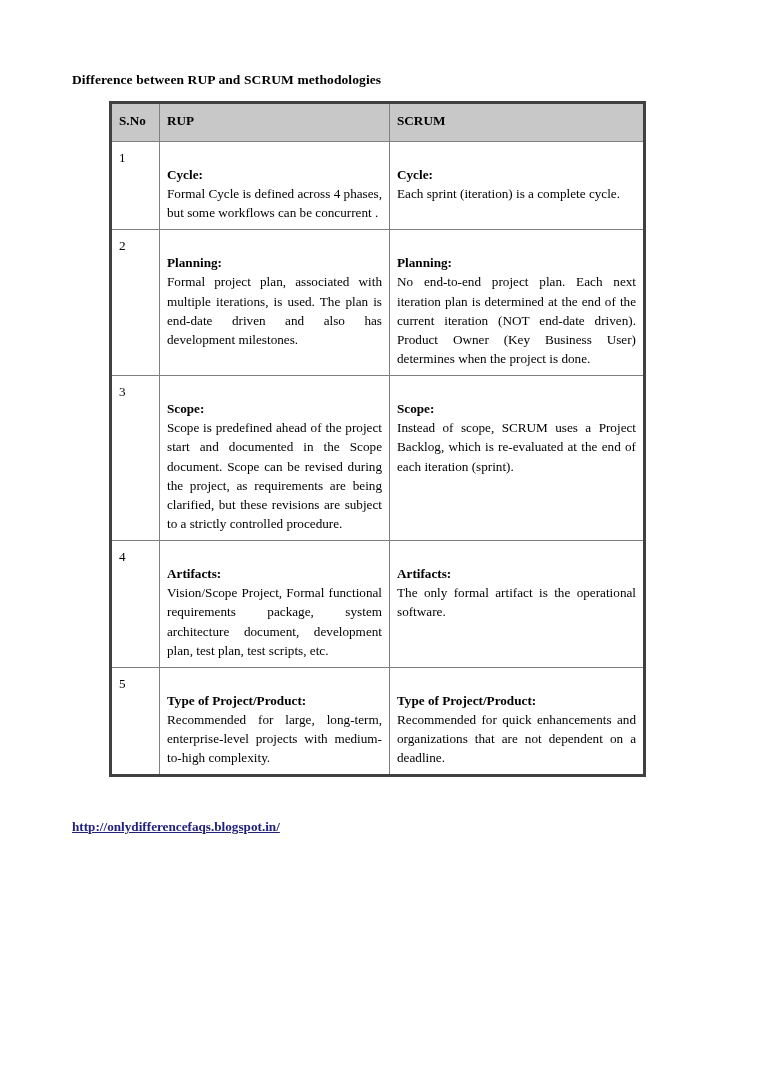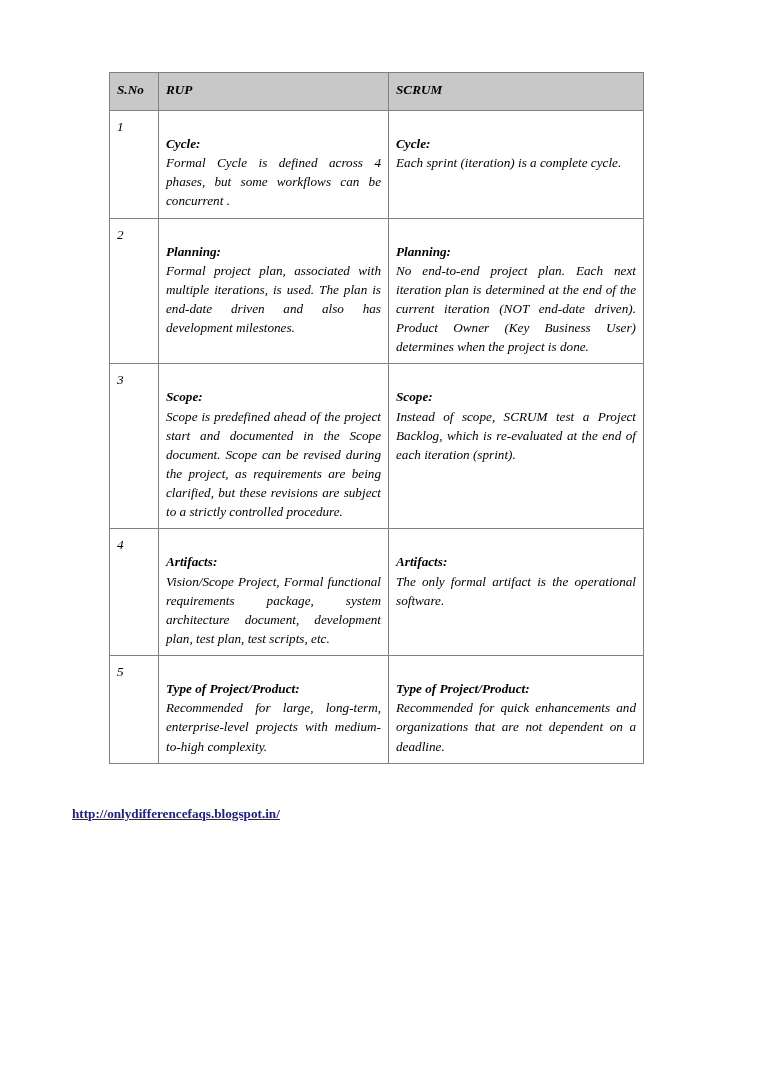--- a/index.html
+++ b/index.html
@@ -28,22 +28,21 @@
     font-weight: bold;
     letter-spacing: 0.1px;
     margin: 0 0 12px 0;
     line-height: 1.25;
   }
   table.cmp {
     border-collapse: collapse;
     width: 534px;
     margin-left: 37px;
     table-layout: fixed;
-    border: 1px solid #404040;
-    font-style: italic;
+    border: 3px solid #404040;
   }
   table.cmp col.c-no { width: 49px; }
   table.cmp col.c-rup { width: 230px; }
   table.cmp col.c-scrum { width: 255px; }
   table.cmp th, table.cmp td {
     border: 1px solid #808080;
     vertical-align: top;
     padding: 6px 7px 7px 7px;
     font-size: 13.2px;
     line-height: 1.45;
@@ -95,20 +94,21 @@
     text-decoration: underline;
     font-weight: bold;
     font-size: 13.2px;
   }
 </style>
 </head>
 <body>
 
 <div class="page">
 
+  <h1 class="doc-title">Difference between RUP and SCRUM methodologies</h1>
 
   <table class="cmp">
     <colgroup>
       <col class="c-no">
       <col class="c-rup">
       <col class="c-scrum">
     </colgroup>
     <thead>
       <tr>
         <th>S.No</th>
@@ -140,21 +140,21 @@
         </td>
       </tr>
       <tr>
         <td class="num">3</td>
         <td class="body">
           <span class="lbl">Scope:</span>
           <span class="txt">Scope is predefined ahead of the project start and documented in the Scope document. Scope can be revised during the project, as requirements are being clarified, but these revisions are subject to a strictly controlled procedure.</span>
         </td>
         <td class="body">
           <span class="lbl">Scope:</span>
-          <span class="txt">Instead of scope, SCRUM test a Project Backlog, which is re-evaluated at the end of each iteration (sprint).</span>
+          <span class="txt">Instead of scope, SCRUM uses a Project Backlog, which is re-evaluated at the end of each iteration (sprint).</span>
         </td>
       </tr>
       <tr>
         <td class="num">4</td>
         <td class="body">
           <span class="lbl">Artifacts:</span>
           <span class="txt">Vision/Scope Project, Formal functional requirements package, system architecture document, development plan, test plan, test scripts, etc.</span>
         </td>
         <td class="body">
           <span class="lbl">Artifacts:</span>

